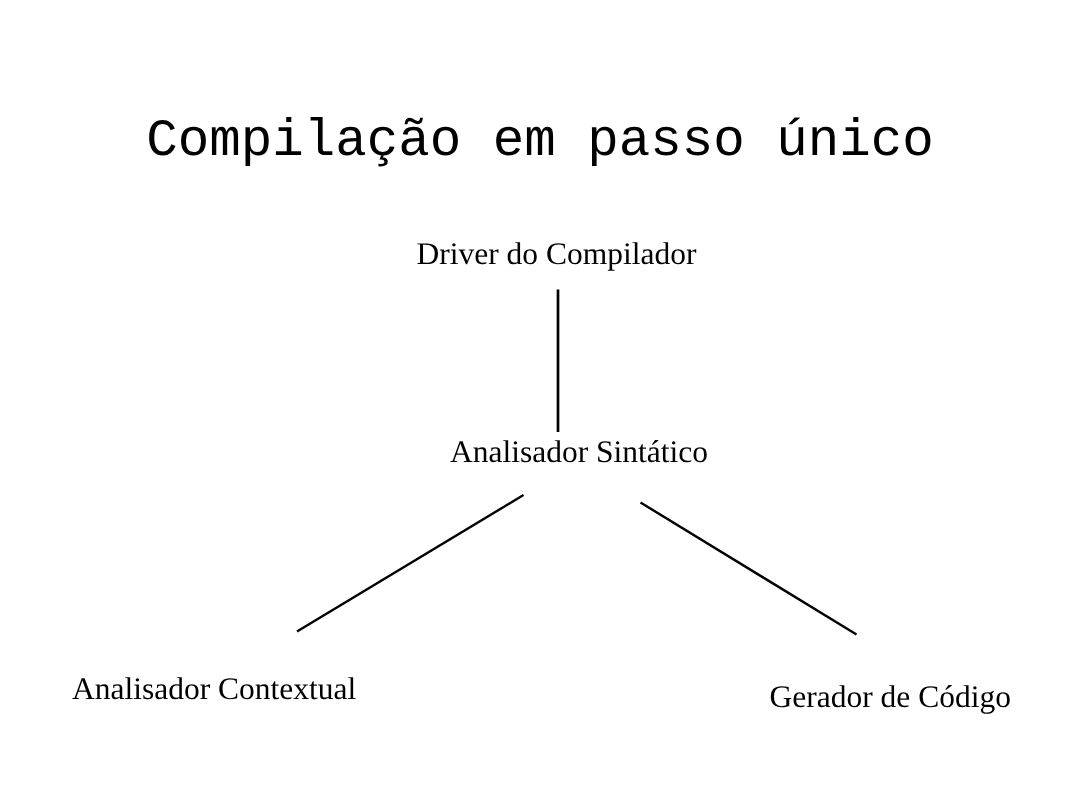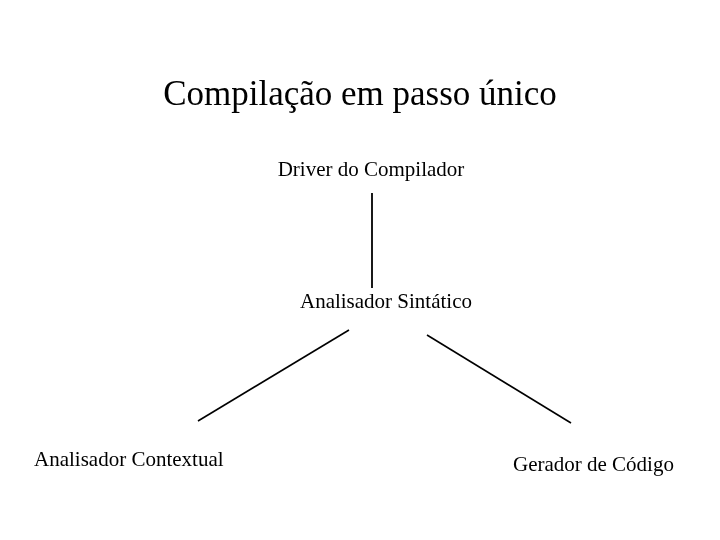--- a/index.html
+++ b/index.html
@@ -38,39 +38,39 @@
   }
   #slide-title {
     position: absolute;
     left: 0;
     top: 74px;
     width: 720px;
     text-align: center;
     font-size: 35px;
     letter-spacing: 0px;
     color: #000000;
-    font-family: Liberation Serif, serif;
+    font-family: Liberation Mono, monospace;
     white-space: nowrap;
   }
   #node-driver {
     left: 0;
     top: 158px;
     width: 742px;
     text-align: center;
     font-size: 21px;
   }
   #node-sintatico {
     left: 0;
     top: 290px;
     width: 772px;
     text-align: center;
     font-size: 21px;
   }
   #node-contextual {
-    left: 34px;
+    left: 48px;
     top: 448px;
     font-size: 21px;
   }
   #node-gerador {
     left: 499px;
     top: 453px;
     font-size: 21px;
     margin-left: 14px;
   }
 </style>

